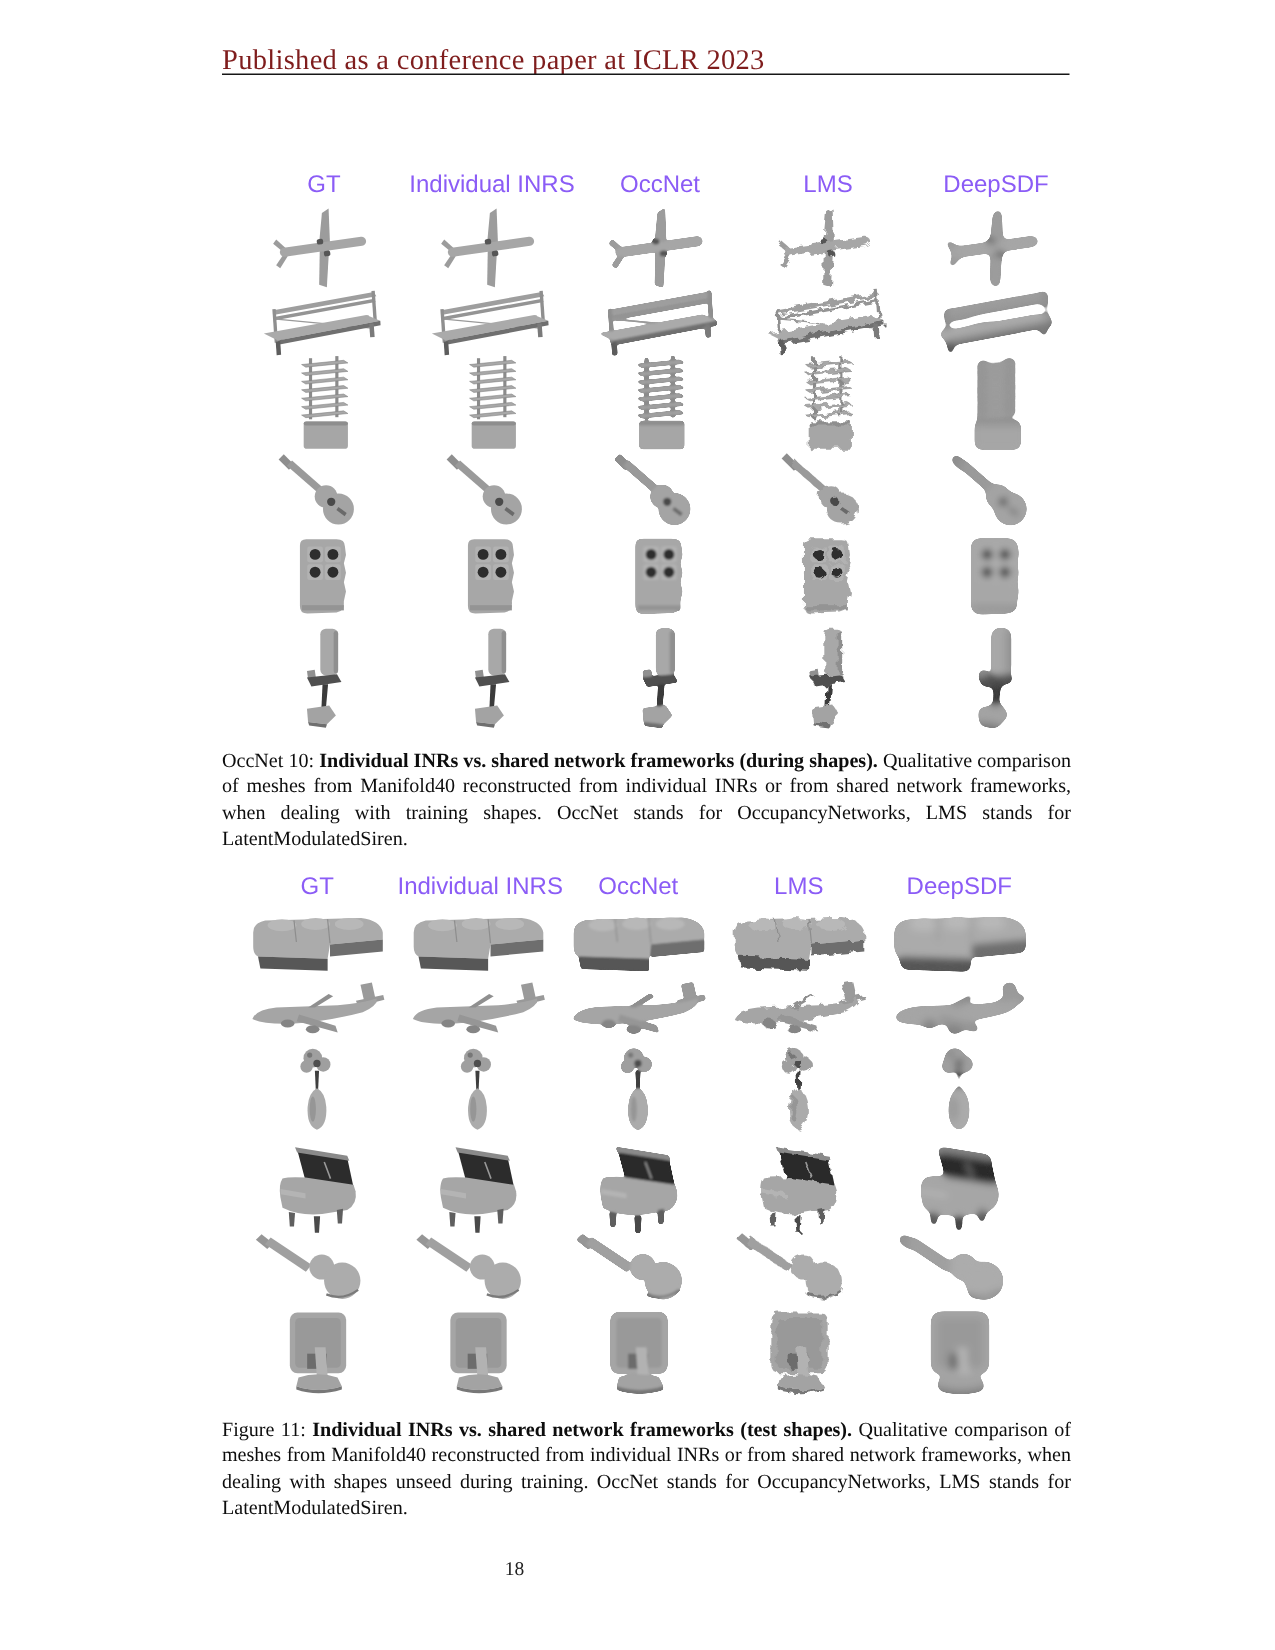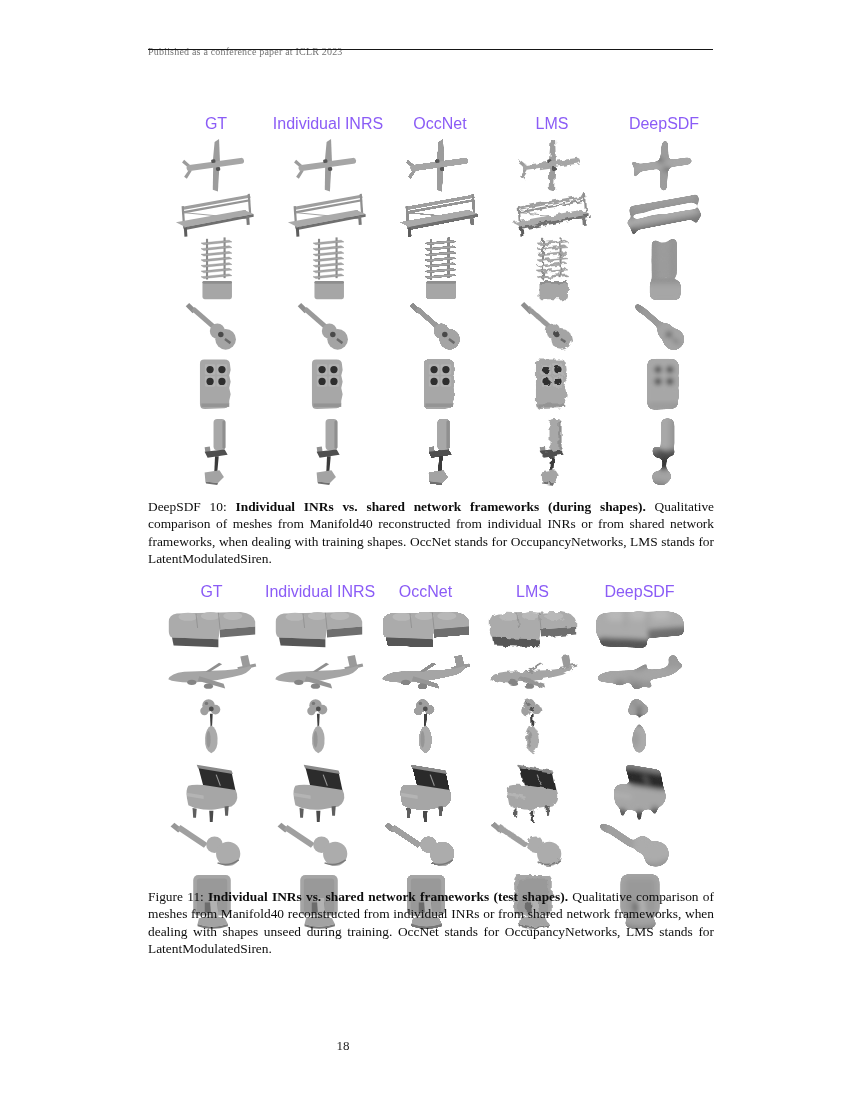--- a/index.html
+++ b/index.html
@@ -1,23 +1,22 @@
 <!DOCTYPE html>
 <html><head>
 <meta charset="utf-8">
 <style>
   html,body{margin:0;padding:0;}
   body{
     width:850px;height:1100px;background:#ffffff;position:relative;
     font-family:"Liberation Serif", serif;color:#111;overflow:hidden;
   }
   .running-head{
-    position:absolute;left:148px;top:30px;font-size:10px;color:#737373;
+    position:absolute;left:148px;top:30px;font-size:19px;color:#7f1d1d;
     letter-spacing:0.2px;
-    margin-top:16px;
   }
   .head-rule{
     position:absolute;left:148px;top:49px;width:565px;height:0;
     border-top:1.4px solid #161616;
   }
   .figure-block{position:absolute;}
   #fig10{left:160px;top:112px;width:560px;}
   #fig11{left:158px;top:580px;width:535px;}
   .fig-headers{display:grid;height:24px;align-items:center;}
   #fig10 .fig-headers{grid-template-columns:repeat(5,112px);}
@@ -32,21 +31,21 @@
   .mesh-cell{display:flex;align-items:center;justify-content:center;overflow:visible;}
   .mesh-cell svg{overflow:visible;}
   .col-occnet svg{filter:url(#f-soft);}
   .col-lms svg{filter:url(#f-noisy);}
   .col-deepsdf svg{filter:url(#f-blob);}
   .caption{
     position:absolute;left:148px;width:566px;margin:0;
     font-size:13.4px;line-height:17.4px;text-align:justify;color:#0d0d0d;
   }
   #caption10{top:498px;}
-  #caption11{top:888px;}
+  #caption11{top:944px;}
   .page-number{
     position:absolute;left:0;top:1038px;width:686px;text-align:center;
     font-size:13px;color:#222;
   }
   .svg-defs{position:absolute;width:0;height:0;}
 </style>
 </head>
 <body>
 
 <svg class="svg-defs" aria-hidden="true">
@@ -376,21 +375,21 @@
           </svg>
         </div>
         <div class="mesh-cell col-deepsdf">
           <svg width="43" height="70" viewBox="0 0 58 94">
             <use href="#s-chair"></use>
           </svg>
         </div>
       </div>
     </div>
 
-  <p class="caption" id="caption10"><span>DeepSDF 10: </span><b>Individual INRs vs. shared network frameworks (during shapes).</b><span> Qualitative comparison of meshes from Manifold40 reconstructed from individual INRs or from shared network frameworks, when dealing with training shapes. OccNet stands for OccupancyNetworks, LMS stands for LatentModulatedSiren.</span></p>
+  <p class="caption" id="caption10"><span>OccNet 10: </span><b>Individual INRs vs. shared network frameworks (during shapes).</b><span> Qualitative comparison of meshes from Manifold40 reconstructed from individual INRs or from shared network frameworks, when dealing with training shapes. OccNet stands for OccupancyNetworks, LMS stands for LatentModulatedSiren.</span></p>
 
   <div class="figure-block" id="fig11">
       <div class="fig-headers">
         <div class="fig-col-label">GT</div>
         <div class="fig-col-label">Individual INRS</div>
         <div class="fig-col-label">OccNet</div>
         <div class="fig-col-label">LMS</div>
         <div class="fig-col-label">DeepSDF</div>
       </div>
       <div class="mesh-row" style="height: 48px;">

